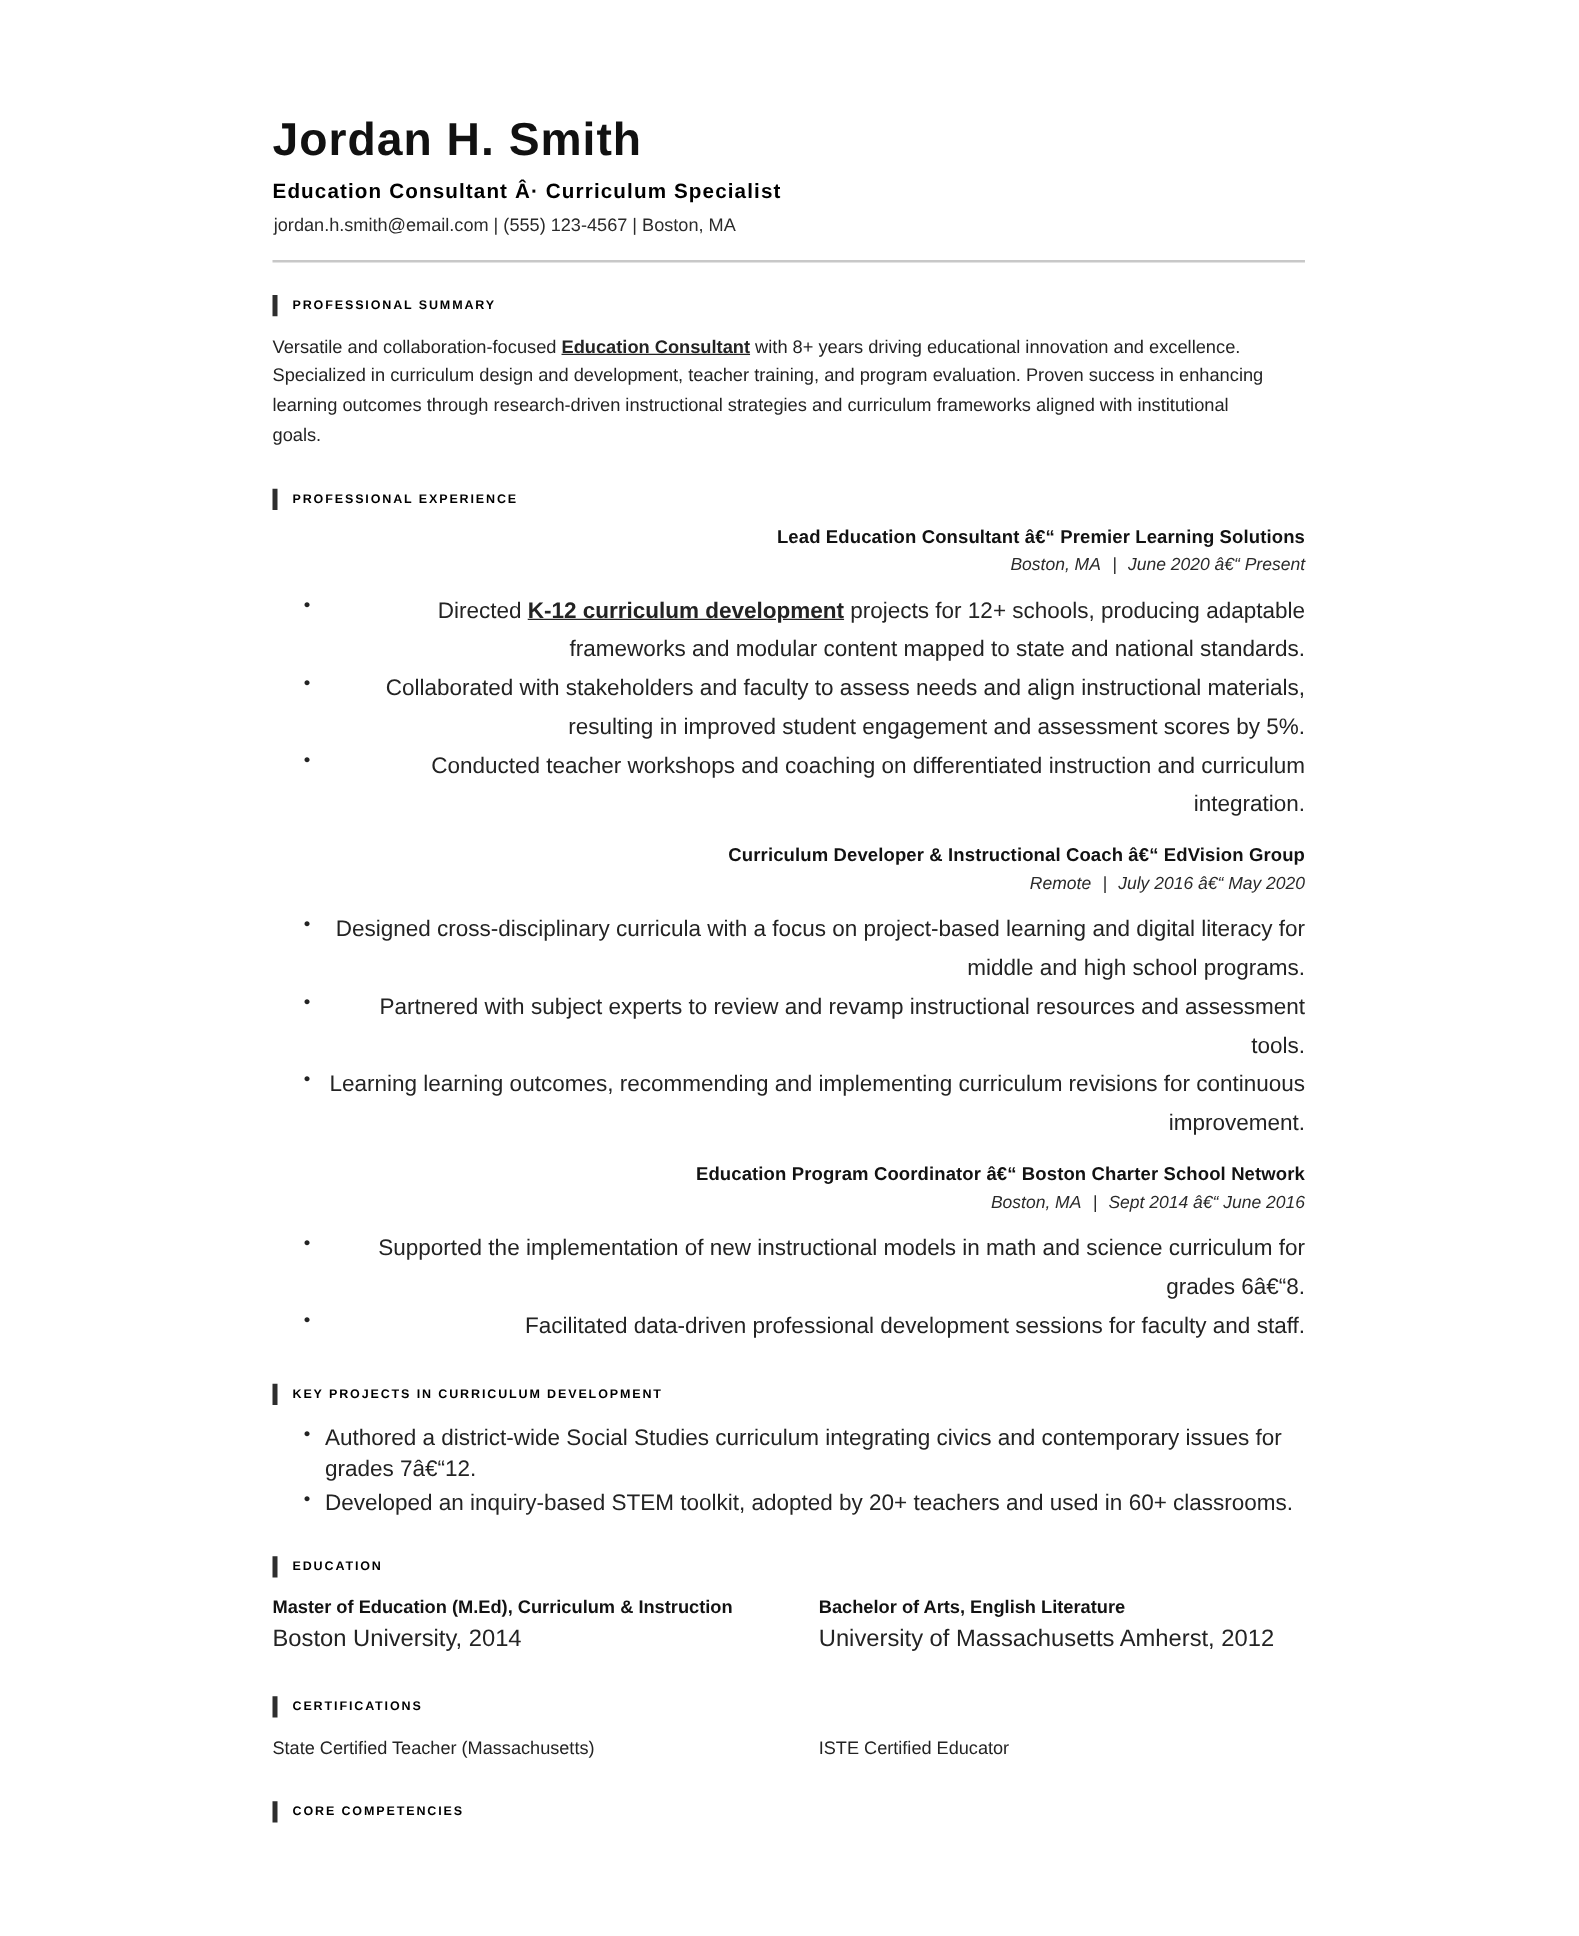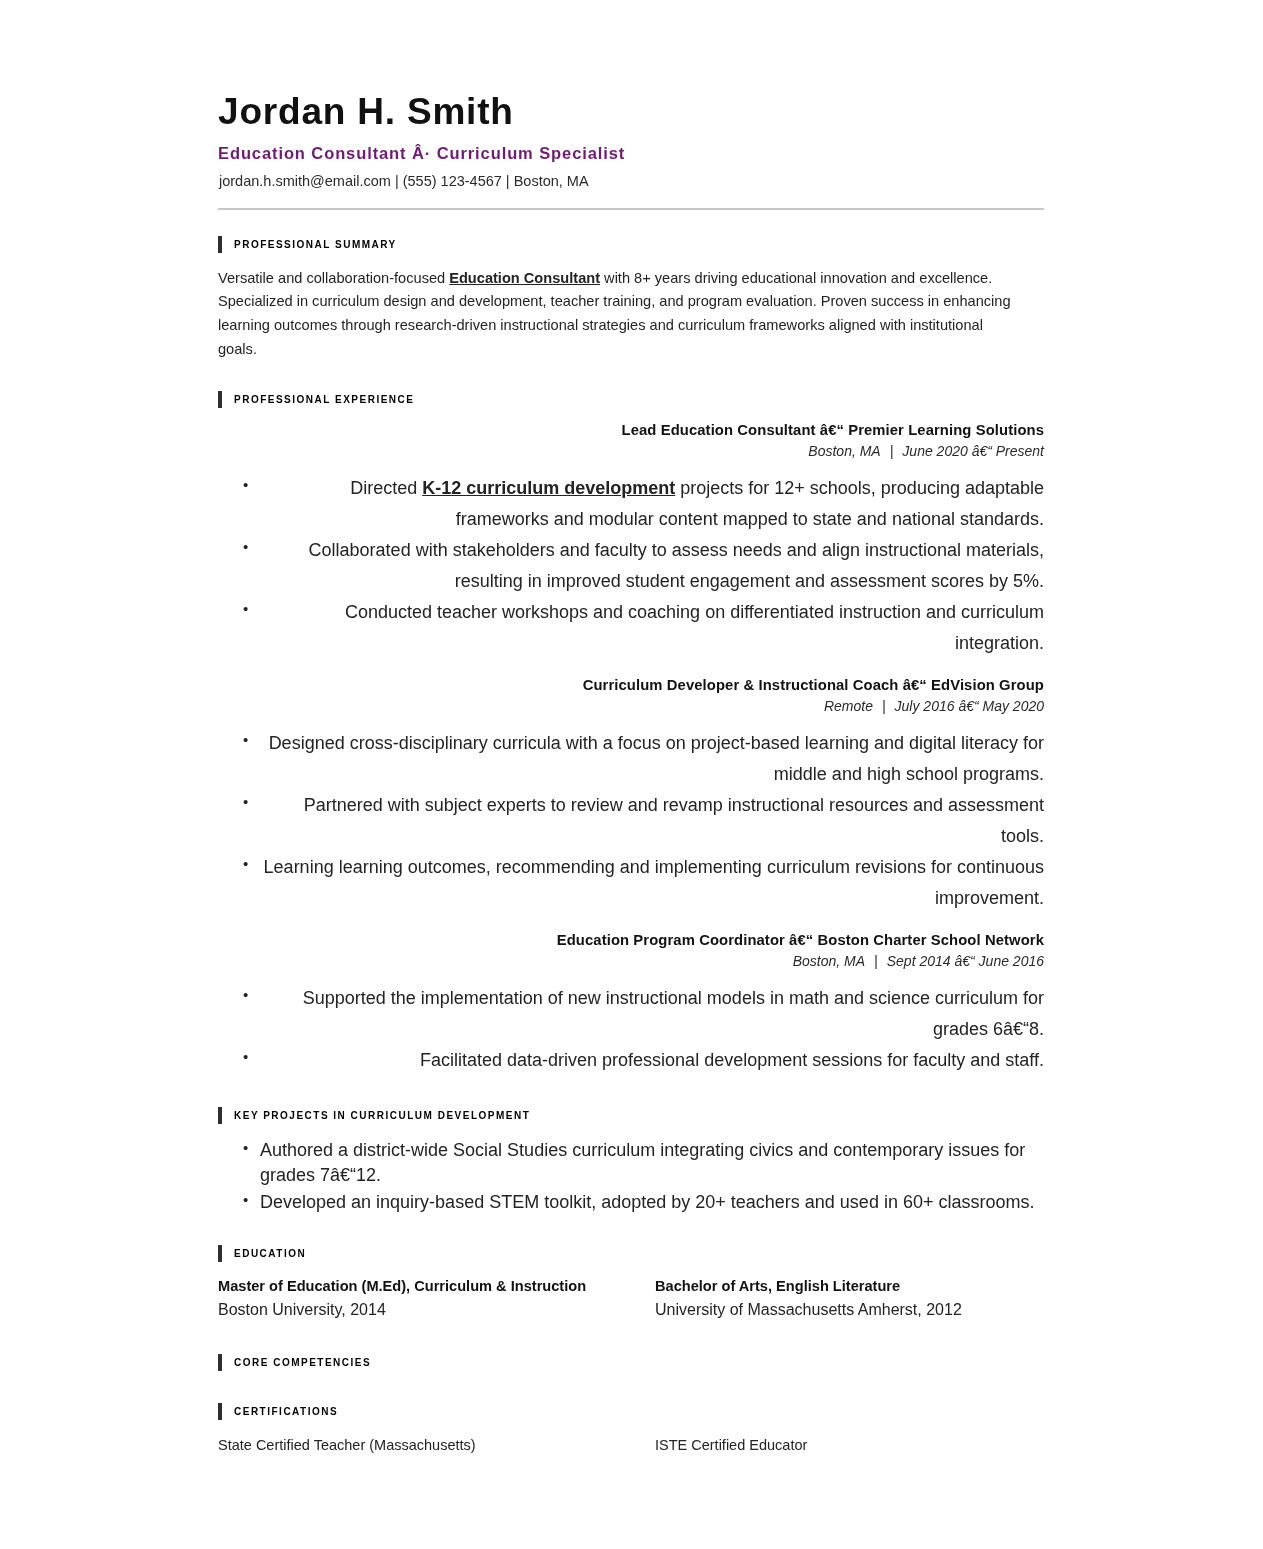--- a/index.html
+++ b/index.html
@@ -39,21 +39,21 @@
     line-height: 1.1;
     margin: 0;
     padding-top: 92px;
     color: #111111;
   }
   .subtitle {
     font-size: 16.5px;
     font-weight: bold;
     letter-spacing: 0.9px;
     margin: 11px 0 0 0;
-    color: #701a75;
+    color: #000000;
   }
   .contact {
     font-size: 14.5px;
     margin: 10px 0 0 1px;
     color: #2a2a2a;
   }
   .divider {
     margin-top: 19px;
     border: 0;
     border-top: 2px solid #c8c8c8;
@@ -160,21 +160,21 @@
   .col-left { width: 437px; flex: 0 0 437px; }
   .col-right { flex: 1 1 auto; }
   .edu-degree {
     font-size: 14.6px;
     font-weight: bold;
     color: #121212;
     margin: 0;
     line-height: 1.35;
   }
   .edu-school {
-    font-size: 16px;
+    font-size: 19px;
     color: #232323;
     margin: 2px 0 0 0;
     line-height: 1.35;
   }
   .cert-item {
     font-size: 14.5px;
     color: #232323;
     margin: 0;
   }
 
@@ -266,37 +266,37 @@
           <p class="edu-degree">Master of Education (M.Ed), Curriculum &amp; Instruction</p>
           <p class="edu-school">Boston University, 2014</p>
         </div>
         <div class="col-right">
           <p class="edu-degree">Bachelor of Arts, English Literature</p>
           <p class="edu-school">University of Massachusetts Amherst, 2012</p>
         </div>
       </div>
     </div>
 
-    <div class="section core">
-      <div class="sec-head">
-        <span class="sec-bar"></span>
-        <span class="sec-title">CORE COMPETENCIES</span>
-      </div>
-      <div class="sec-body" id="core-list"></div>
-    </div>
-
     <div class="section certs">
       <div class="sec-head">
         <span class="sec-bar"></span>
         <span class="sec-title">CERTIFICATIONS</span>
       </div>
       <div class="sec-body cert two-col">
         <div class="col-left">
           <p class="cert-item">State Certified Teacher (Massachusetts)</p>
         </div>
         <div class="col-right">
           <p class="cert-item">ISTE Certified Educator</p>
         </div>
       </div>
     </div>
 
+    <div class="section core">
+      <div class="sec-head">
+        <span class="sec-bar"></span>
+        <span class="sec-title">CORE COMPETENCIES</span>
+      </div>
+      <div class="sec-body" id="core-list"></div>
+    </div>
+
   </div>
 </div>
 
 </body></html>

